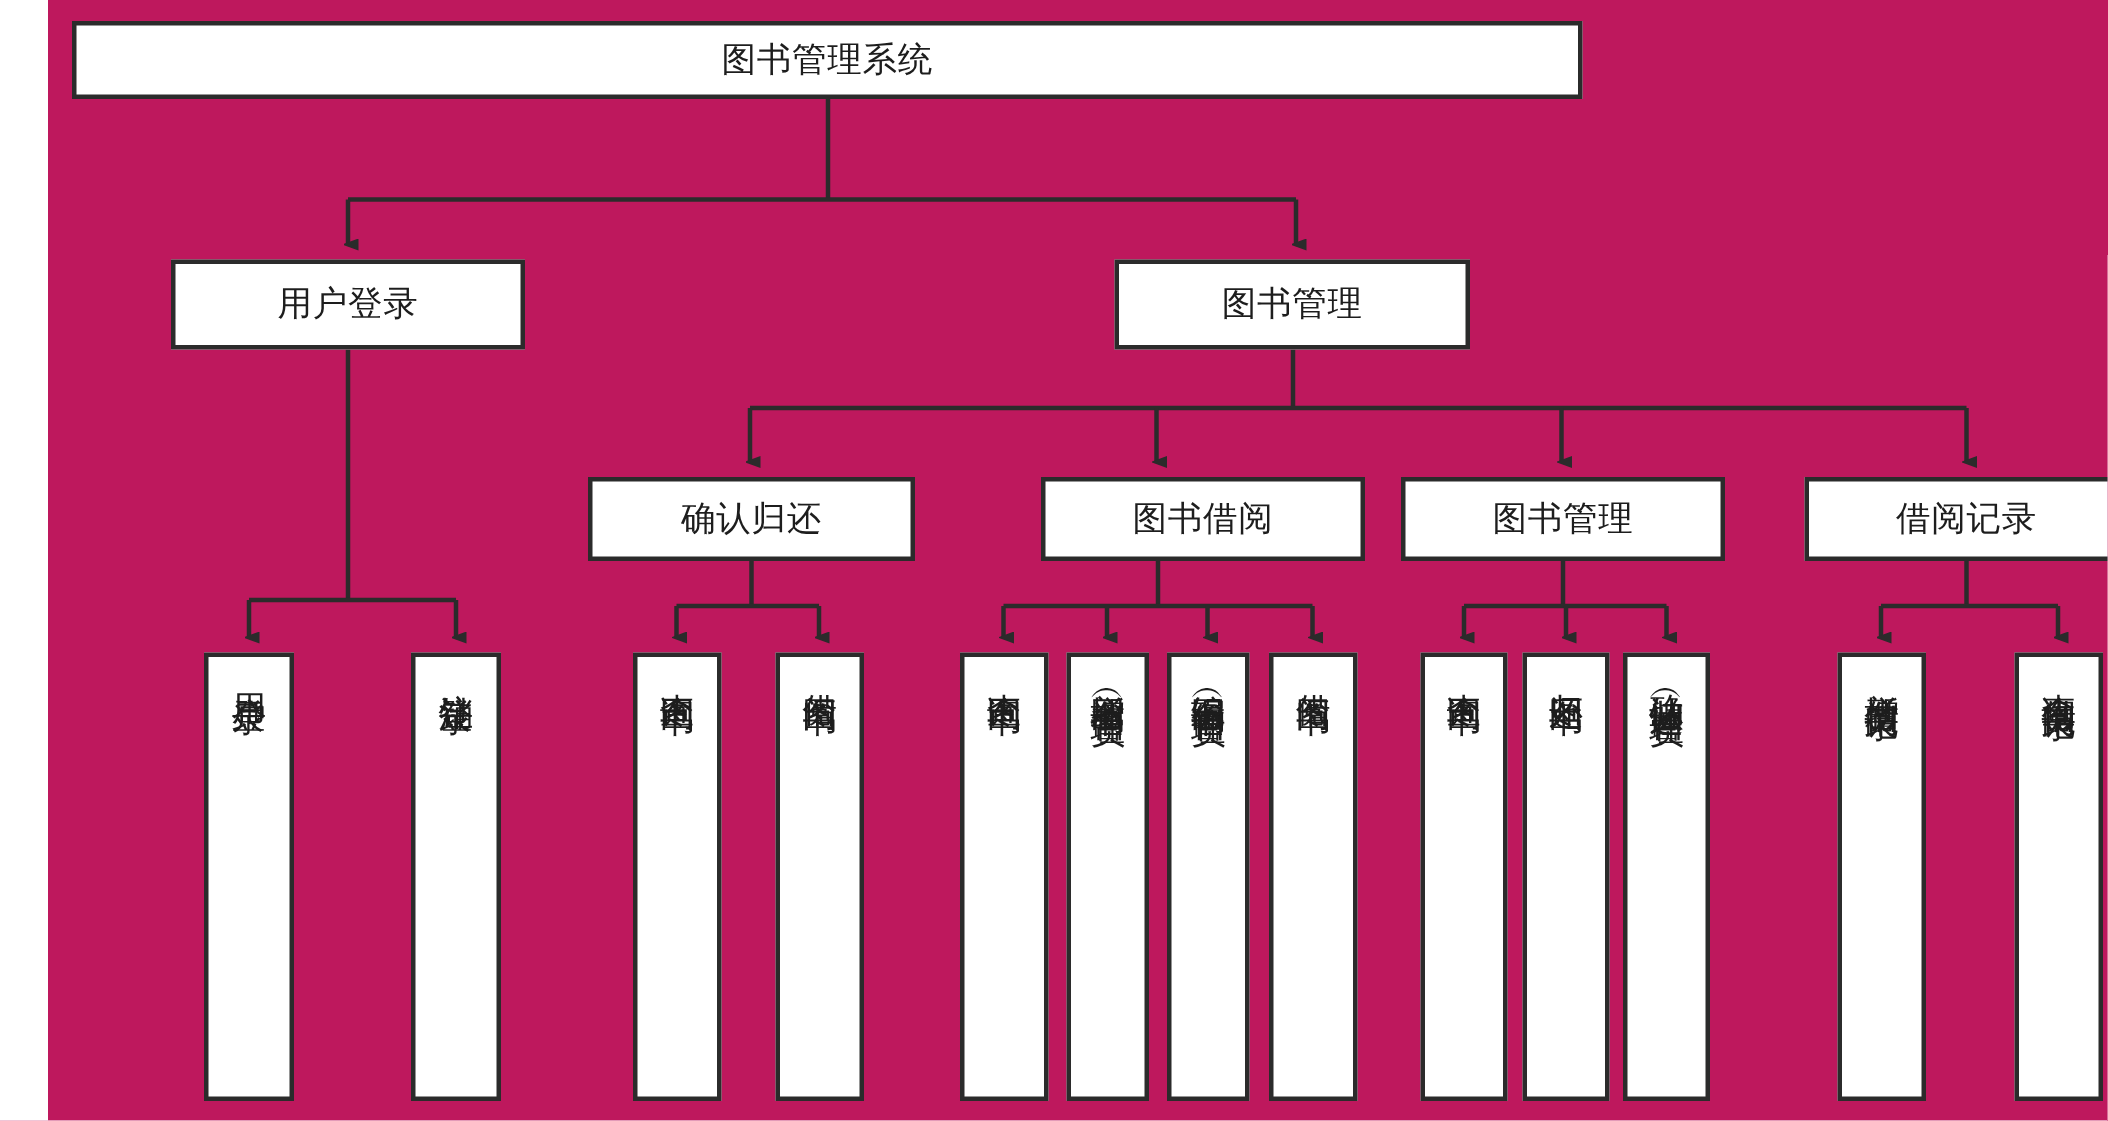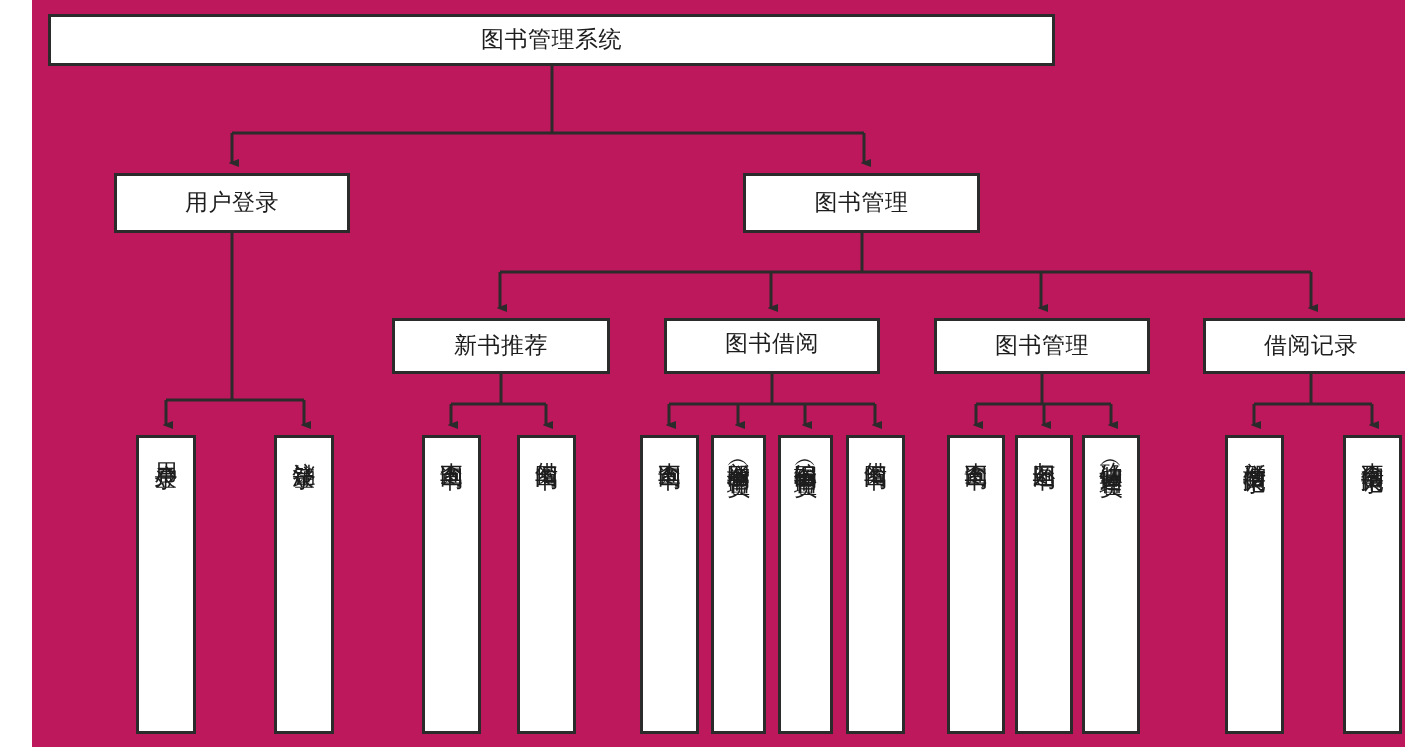--- a/index.html
+++ b/index.html
@@ -134,23 +134,23 @@
   </div>
 
   <div class="box" style="left: 82px; top: 173px; width: 236px; height: 60px;">
     <span class="box-label">用户登录</span>
   </div>
   <div class="box" style="left: 711px; top: 173px; width: 237px; height: 60px;">
     <span class="box-label">图书管理</span>
   </div>
 
   <div class="box" style="left: 360px; top: 318px; width: 218px; height: 56px;">
-    <span class="box-label">新书推荐</span>
+    <span class="box-label">确认归还</span>
   </div>
-  <div class="box" style="left: 632px; top: 318px; width: 216px; height: 56px; font-family: Liberation Mono, monospace;">
+  <div class="box" style="left: 662px; top: 318px; width: 216px; height: 56px;">
     <span class="box-label">图书借阅</span>
   </div>
   <div class="box" style="left: 902px; top: 318px; width: 216px; height: 56px;">
     <span class="box-label">图书管理</span>
   </div>
   <div class="box" style="left: 1171px; top: 318px; width: 216px; height: 56px;">
     <span class="box-label">借阅记录</span>
   </div>
 
   <div class="box leaf" style="left: 104px; top: 435px; width: 60px; height: 299px;">

